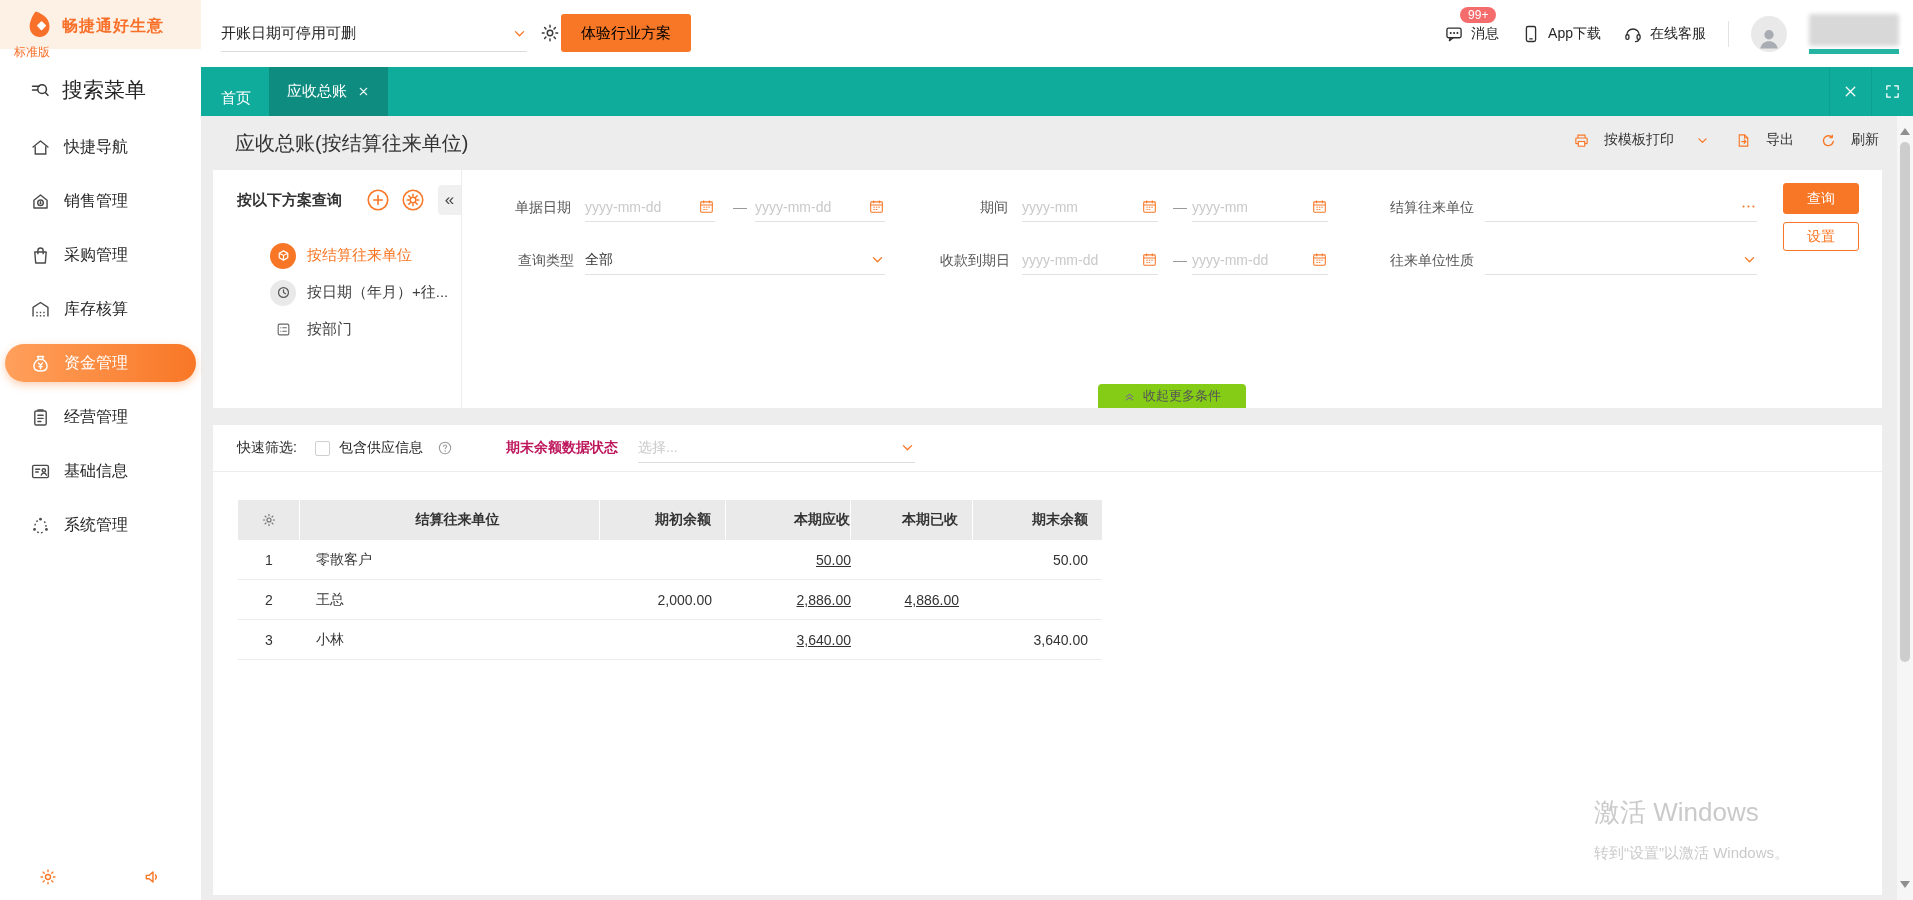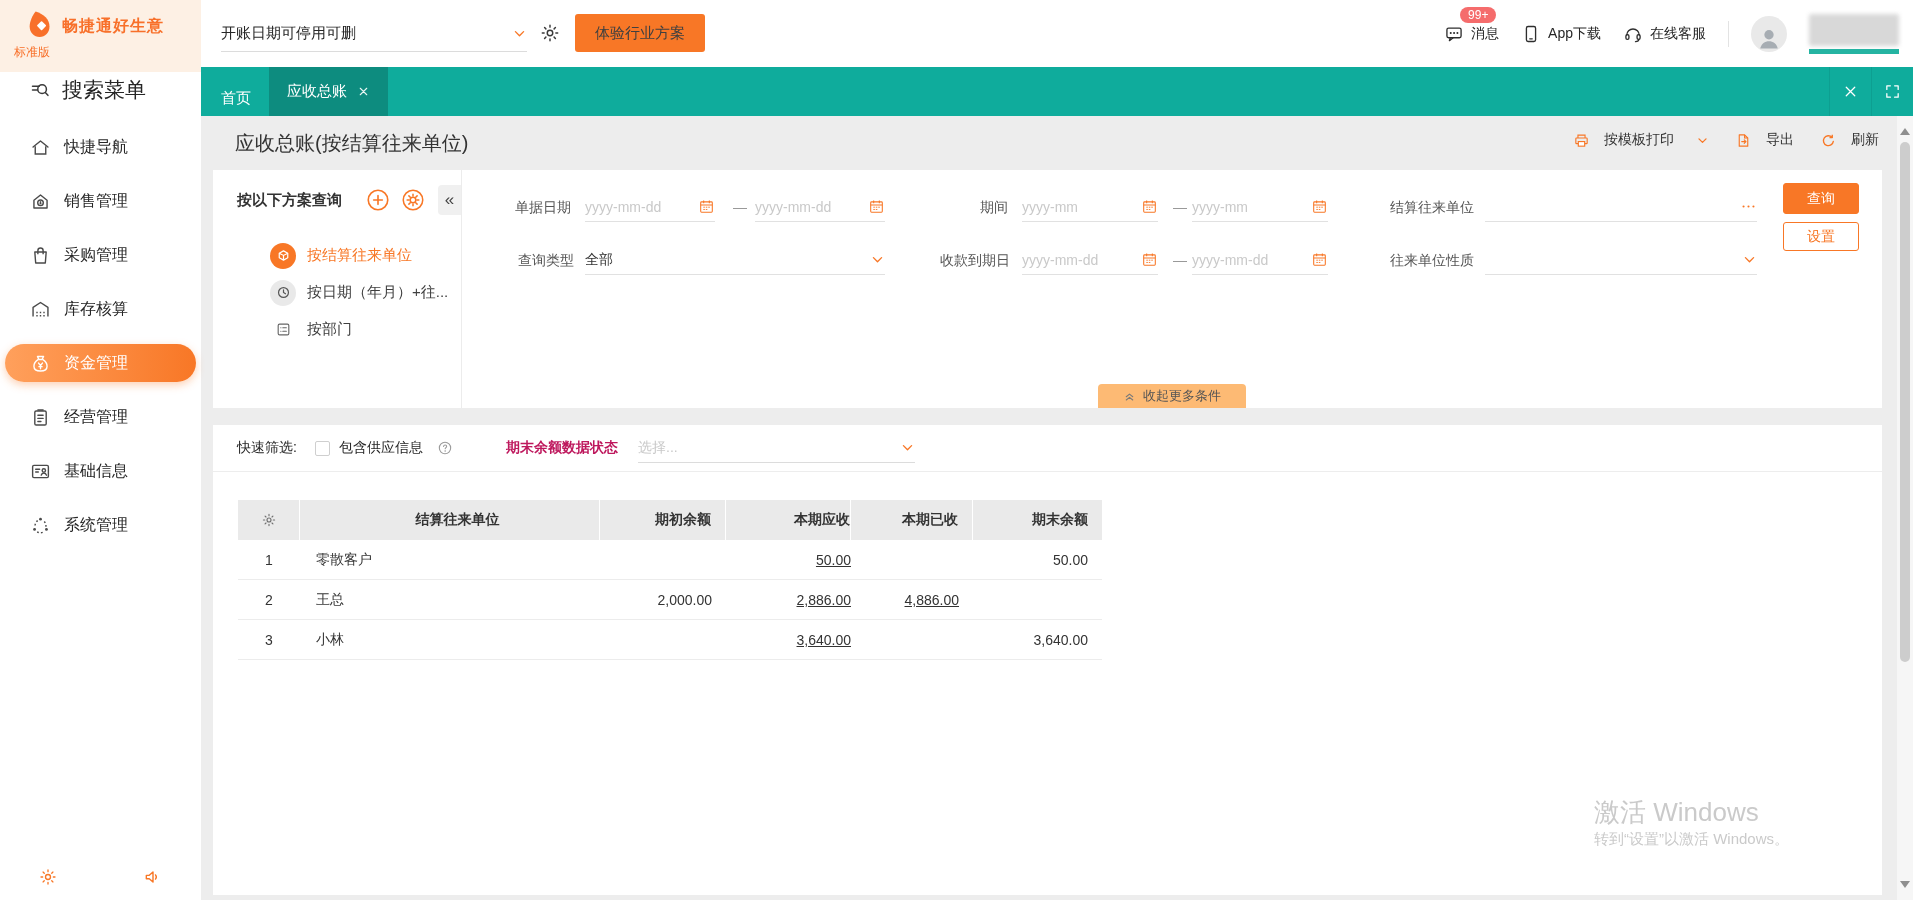--- a/index.html
+++ b/index.html
@@ -9,21 +9,21 @@
     background:#ededed;
     font-family:"Liberation Sans","DejaVu Sans",sans-serif;
     color:#333; font-size:14px;
     --primary:#f87726; --teal:#0fac9c; --teal-dark:#0d8c7f; --badge:#f56c6c;
   }
   .icon { display:inline-flex; align-items:center; justify-content:center; flex:none; }
   .icon svg { width:100%; height:100%; display:block; }
 
   
   #sidebar { position:absolute; left:0; top:0; width:201px; height:900px; background:#fff; z-index:5; }
-  .logo-block { height:72px; background:#fdf0e4; position:relative; padding:10px 0 8px 18px;font-family:Liberation Mono, monospace; }
+  .logo-block { height:49px; background:#fdf0e4; position:relative; padding:10px 0 8px 18px;font-family:Liberation Mono, monospace; }
   .logo-mark { position:absolute; left:24px; top:8px; width:34px; height:34px; }
   .logo-title { position:absolute; left:62px; top:16px; color:#f8702a; font-size:16px; font-weight:bold; letter-spacing:1px; }
   .logo-sub { position:absolute; left:14px; top:44px; color:#f8702a; font-size:12px; }
   .side-search { position:absolute; left:0; top:74px; width:100%; height:32px; display:flex; align-items:center; padding-left:30px; gap:12px; cursor:pointer; }
   .side-search .icon { width:20px; height:20px; color:#3a3a3a; }
   .side-search span { font-size:21px; color:#262626; }
   #side-menu { position:absolute; top:120px; left:0; width:100%; }
   .side-item { height:54px; display:flex; align-items:center; gap:13px; padding-left:30px; cursor:pointer; position:relative; }
   .side-item .icon { width:21px; height:21px; color:#4a4a4a; }
   .side-item .side-label { font-size:16px; color:#262626; }
@@ -33,21 +33,21 @@
   .side-item.active .side-label { color:#fff; }
   #side-footer { position:absolute; bottom:0; left:0; width:100%; height:46px; display:flex; align-items:center; justify-content:space-between; padding:0 38px; }
   #side-footer .icon { width:20px; height:20px; color:var(--primary); cursor:pointer; }
 
   
   #topbar { position:absolute; left:201px; top:0; width:1712px; height:67px; background:#fff; }
   .acct-select { position:absolute; left:20px; top:16px; width:306px; height:36px; display:flex; align-items:center; justify-content:space-between; border-bottom:1px solid #dcdcdc; cursor:pointer; }
   .acct-select .txt { font-size:15px; color:#262626; }
   .acct-select .icon { width:15px; height:15px; color:var(--primary); }
   .top-gear { position:absolute; left:338px; top:22px; width:22px; height:22px; color:#3a3a3a; cursor:pointer; }
-  .trial-btn { position:absolute; left:374px; top:14px; height:38px; line-height:38px; padding:0 20px; background:var(--primary); color:#404040; font-size:15px; border:none; border-radius:3px; cursor:pointer; font-family:inherit; }
+  .trial-btn { position:absolute; left:360px; top:14px; height:38px; line-height:38px; padding:0 20px; background:var(--primary); color:#000000; font-size:15px; border:none; border-radius:3px; cursor:pointer; font-family:inherit; }
   .top-right { position:absolute; right:14px; top:0; height:67px; display:flex; align-items:center; gap:22px; }
   .top-link { display:flex; align-items:center; gap:7px; cursor:pointer; position:relative; }
   .top-link .icon { width:20px; height:20px; color:#2e2e2e; }
   .top-link .lbl { font-size:14px; color:#262626; }
   .msg-badge { position:absolute; top:-17px; left:16px; background:var(--badge); color:#fff; font-size:12px; padding:1px 8px; border-radius:10px; white-space:nowrap; }
   .vdiv { width:1px; height:26px; background:#e3e3e3; }
   .avatar { width:36px; height:36px; border-radius:50%; background:#e9e9e9; display:flex; align-items:flex-end; justify-content:center; overflow:hidden; cursor:pointer; }
   .avatar .icon { width:28px; height:28px; color:#a7adb3; }
   .user-name { position:relative; width:90px; height:44px; cursor:pointer; }
   .user-name .blurred { position:absolute; top:2px; left:0; width:100%; height:32px; background:#d8d8d8; filter:blur(2px); border-radius:2px; }
@@ -95,21 +95,21 @@
   .f-field input::placeholder { color:#c9c9c9; }
   .f-field .cal { width:17px; height:17px; color:var(--primary); cursor:pointer; }
   .f-field .chev { width:15px; height:15px; color:var(--primary); cursor:pointer; }
   .f-field .dots { width:17px; height:17px; color:var(--primary); cursor:pointer; }
   .f-field .sel-value { flex:1; font-size:14px; color:#333; }
   .f-dash { position:absolute; height:30px; line-height:30px; width:30px; text-align:center; color:#999; font-size:14px; }
   .row1 { top:22px; } .row2 { top:75px; }
   .btn { position:absolute; left:1570px; width:76px; height:31px; border-radius:3px; font-size:14px; cursor:pointer; font-family:inherit; }
   .btn-primary { top:13px; background:var(--primary); color:#fff; border:1px solid var(--primary); }
   .btn-outline { top:52px; height:29px; background:#fff; color:var(--primary); border:1px solid var(--primary); }
-  .collapse-more { position:absolute; left:885px; bottom:0; width:148px; height:24px; background:#fdba74; border-radius:4px 4px 0 0; display:flex; align-items:center; justify-content:center; gap:7px; cursor:pointer; }
+  .collapse-more { position:absolute; left:885px; bottom:0; width:148px; height:24px; background:#84cc16; border-radius:4px 4px 0 0; display:flex; align-items:center; justify-content:center; gap:7px; cursor:pointer; }
   .collapse-more .icon { width:13px; height:13px; color:#7a7a7a; }
   .collapse-more span { font-size:13px; color:#555; }
 
   
   #table-panel { position:absolute; left:213px; top:425px; width:1669px; height:470px; background:#fff; }
   .qf-label { position:absolute; top:14px; font-size:14px; color:#262626; }
   .qf-bold { font-weight:bold; color:#be185d; }
   .qf-check { position:absolute; left:102px; top:16px; width:15px; height:15px; border:1px solid #cfcfcf; border-radius:2px; background:#fff; cursor:pointer; }
   .qf-q { position:absolute; left:224px; top:15px; width:16px; height:16px; color:#9a9a9a; cursor:pointer; }
   .qf-select { position:absolute; left:425px; top:8px; width:277px; height:30px; display:flex; align-items:center; border-bottom:1px solid #dcdcdc; cursor:pointer; }
@@ -128,21 +128,21 @@
   .c1 { width:300px; padding-left:16px; }
   .c2 { width:126px; justify-content:flex-end; padding-right:14px; }
   .c3 { width:125px; justify-content:flex-end; }
   .c4 { width:122px; justify-content:flex-end; padding-right:14px; }
   .c5 { width:129px; justify-content:flex-end; padding-right:14px; }
   .cell-link { text-decoration:underline; cursor:pointer; }
 
   
   #watermark { position:absolute; left:1594px; top:795px; color:#cacaca; z-index:6; }
   #watermark .w1 { font-size:26px; }
-  #watermark .w2 { font-size:15px; margin-top:0; }
+  #watermark .w2 { font-size:15px; margin-top:14px; }
   #scrollbar { position:absolute; left:1896px; top:116px; width:17px; height:784px; background:#f6f6f6; border-left:1px solid #ededed; z-index:7; }
   .sb-up, .sb-down { position:absolute; left:3px; width:0; height:0; border:5px solid transparent; }
   .sb-up { top:7px; border-bottom:7px solid #8f8f8f; }
   .sb-down { bottom:7px; border-top:7px solid #8f8f8f; }
   .sb-thumb { position:absolute; left:3px; top:26px; width:10px; height:520px; background:#cdcdcd; border-radius:5px; }
 </style>
 </head>
 <body style="--primary: #f87726; --teal: #0fac9c; --teal-dark: #0d8c7f; --badge: #f56c6c;">
 
 <div id="sidebar">

